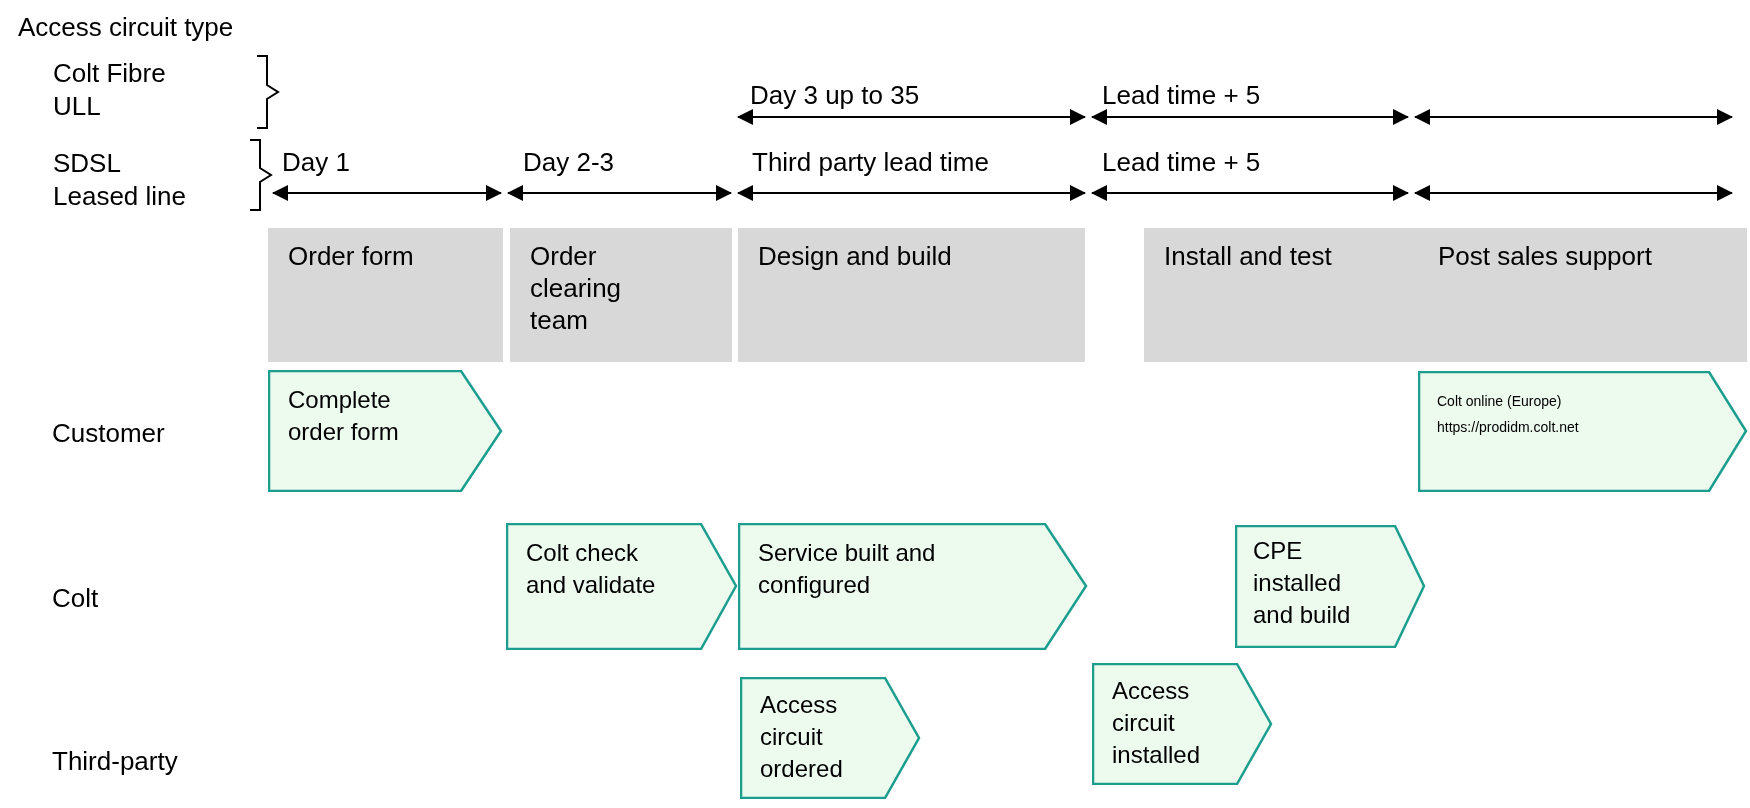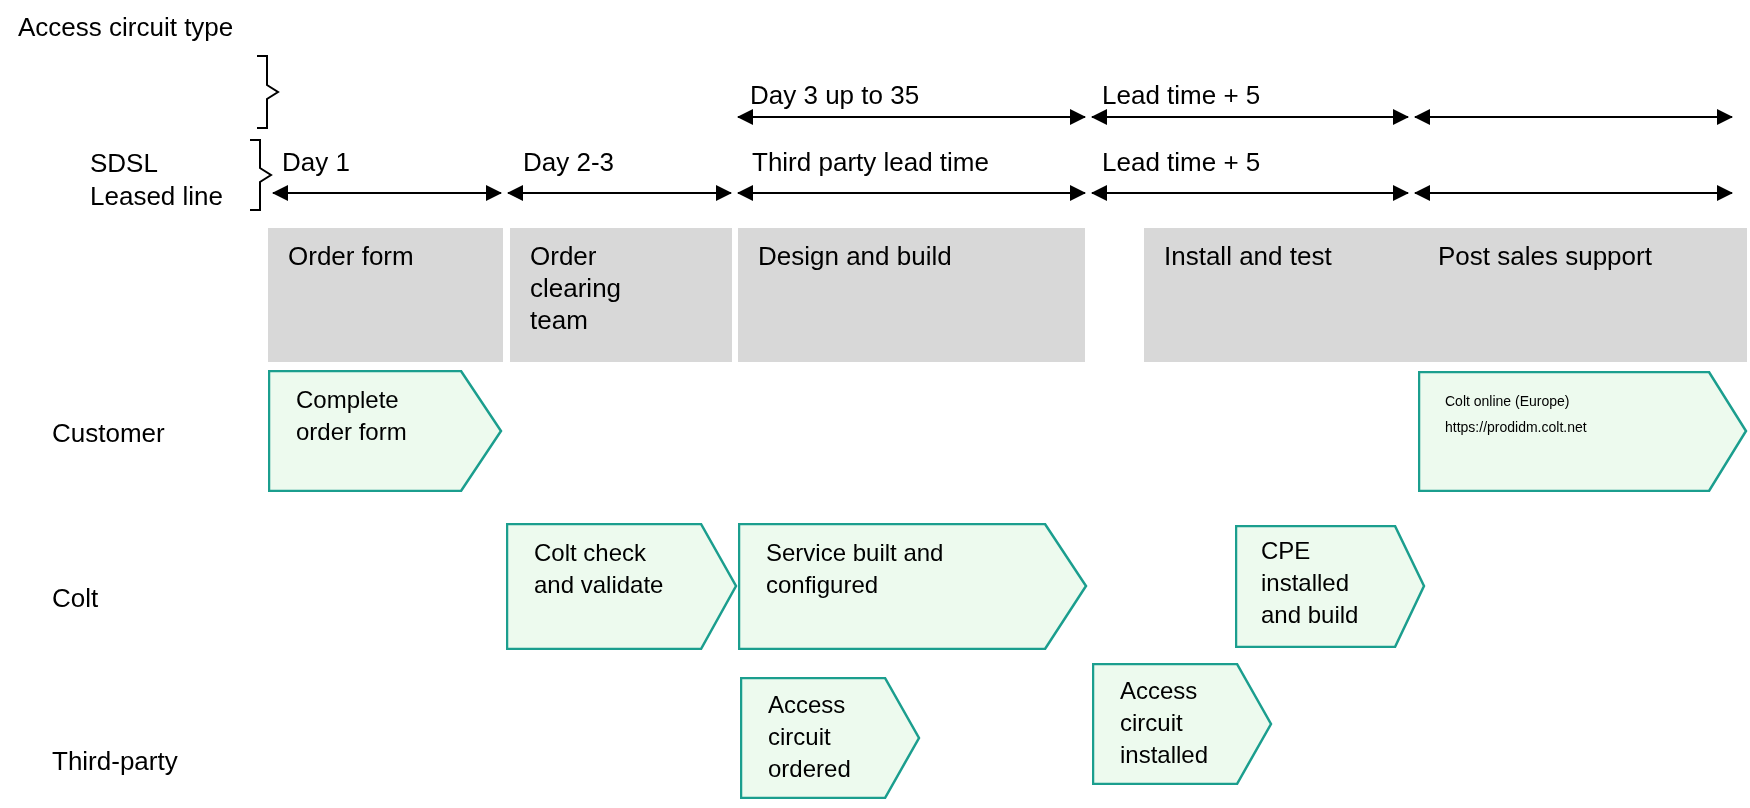--- a/index.html
+++ b/index.html
@@ -18,31 +18,35 @@
     border-top:8px solid transparent;border-bottom:8px solid transparent;border-right:16px solid #000;}
   .seg::after{content:"";position:absolute;right:-1px;top:-9px;
     border-top:8px solid transparent;border-bottom:8px solid transparent;border-left:16px solid #000;}
   .phase{position:absolute;top:228px;height:134px;background:#d8d8d8;box-sizing:border-box;
     padding:12px 0 15px 20px;font-size:26px;line-height:32px;}
   .phase .plabel{display:block;}
   .phase .narrow{max-width:120px;white-space:normal;}
   .lane-label{position:absolute;left:52px;font-size:26px;}
   .step{position:absolute;}
   .step svg{position:absolute;left:0;top:0;display:block;}
-  .step .step-text{position:absolute;font-size:24px;line-height:32px;white-space:normal;margin-left:8px;}
+  .step .step-text{position:absolute;font-size:24px;line-height:32px;white-space:normal;}
   .step .small{font-size:14px;line-height:26px;}
 </style>
 </head>
 <body>
 
 <div class="canvas">
 
   <div class="txt title">Access circuit type</div>
 
-  <div class="type-label" style="left:53px;top:147px;margin-left:37px;">
+  <div class="type-label" style="left:53px;top:57px;">
+    <div>Colt Fibre</div>
+    <div>ULL</div>
+  </div>
+  <div class="type-label" style="left:53px;top:147px;">
     <div>SDSL</div>
     <div>Leased line</div>
   </div>
 
   <svg class="brace" style="left:253px;top:55px;" width="28" height="74" viewBox="0 0 28 74">
     <path d="M4 1 H14 V30 L25 37 L14 44 V73 H4" fill="none" stroke="#000" stroke-width="2"></path>
   </svg>
   <svg class="brace" style="left:246px;top:139px;" width="28" height="72" viewBox="0 0 28 72">
     <path d="M4 1 H14 V29 L25 36 L14 43 V71 H4" fill="none" stroke="#000" stroke-width="2"></path>
   </svg>

